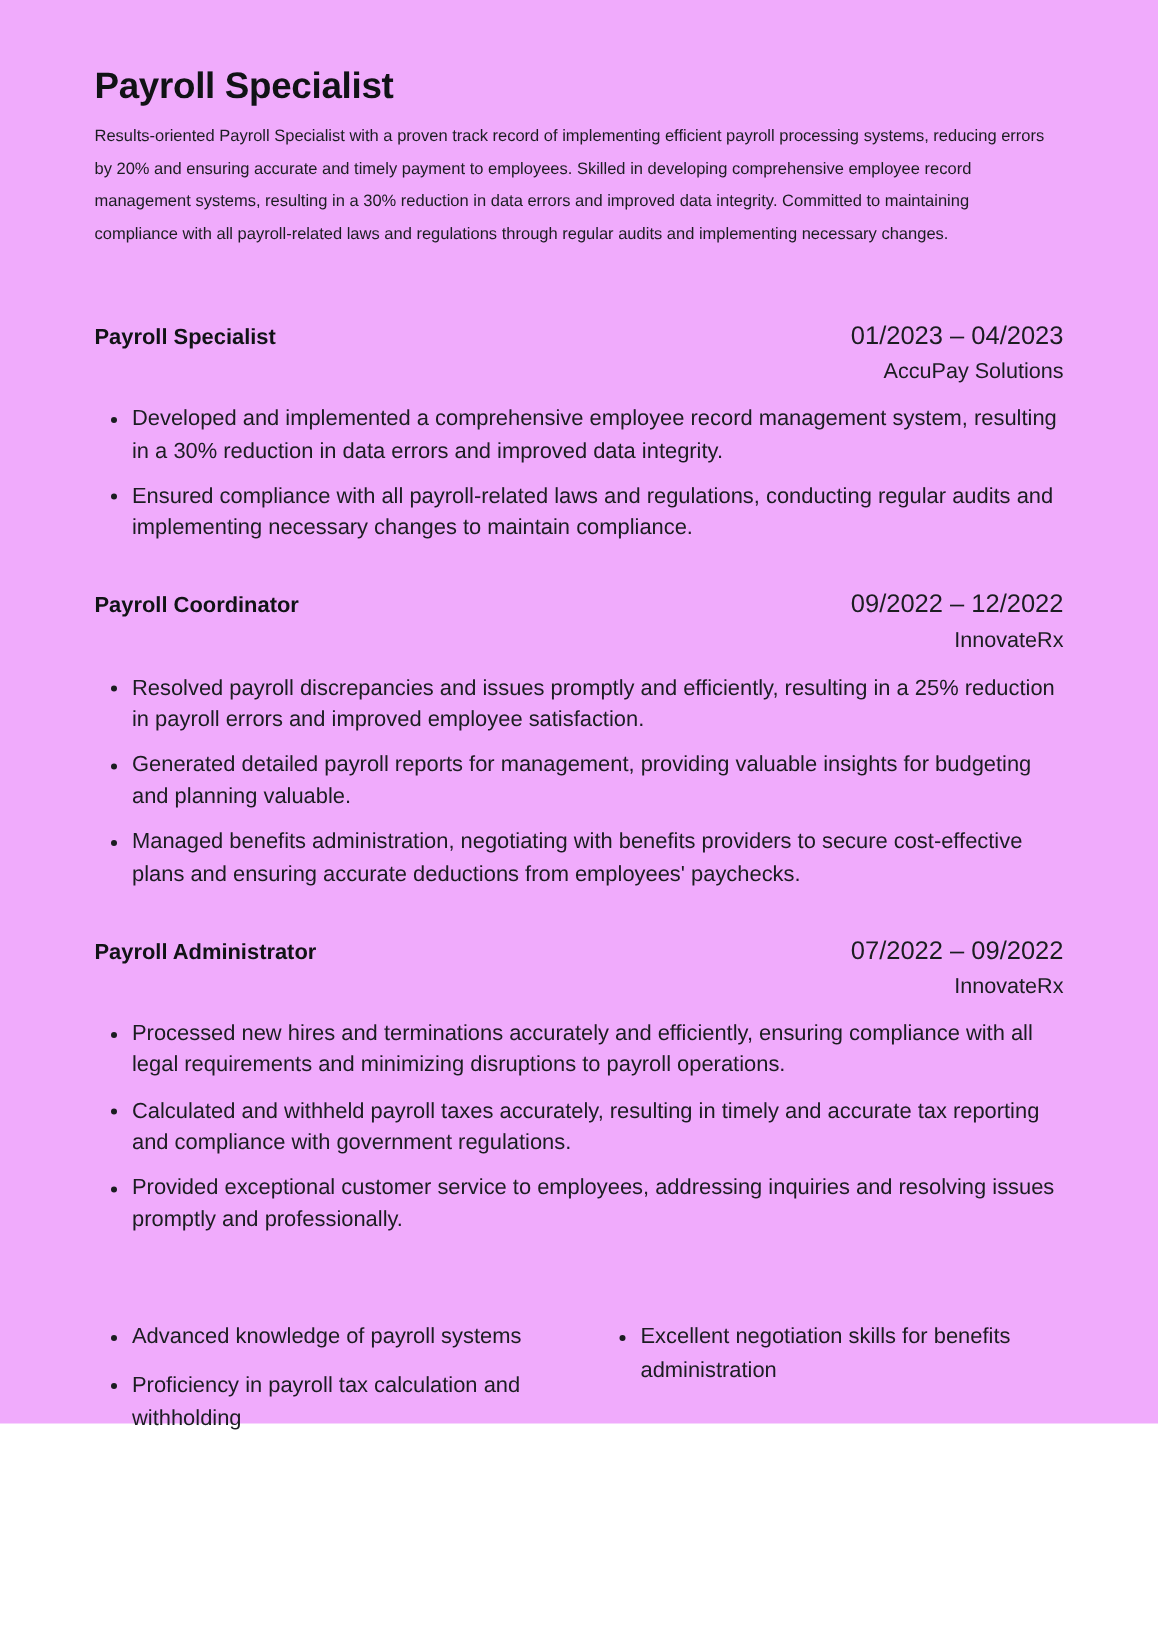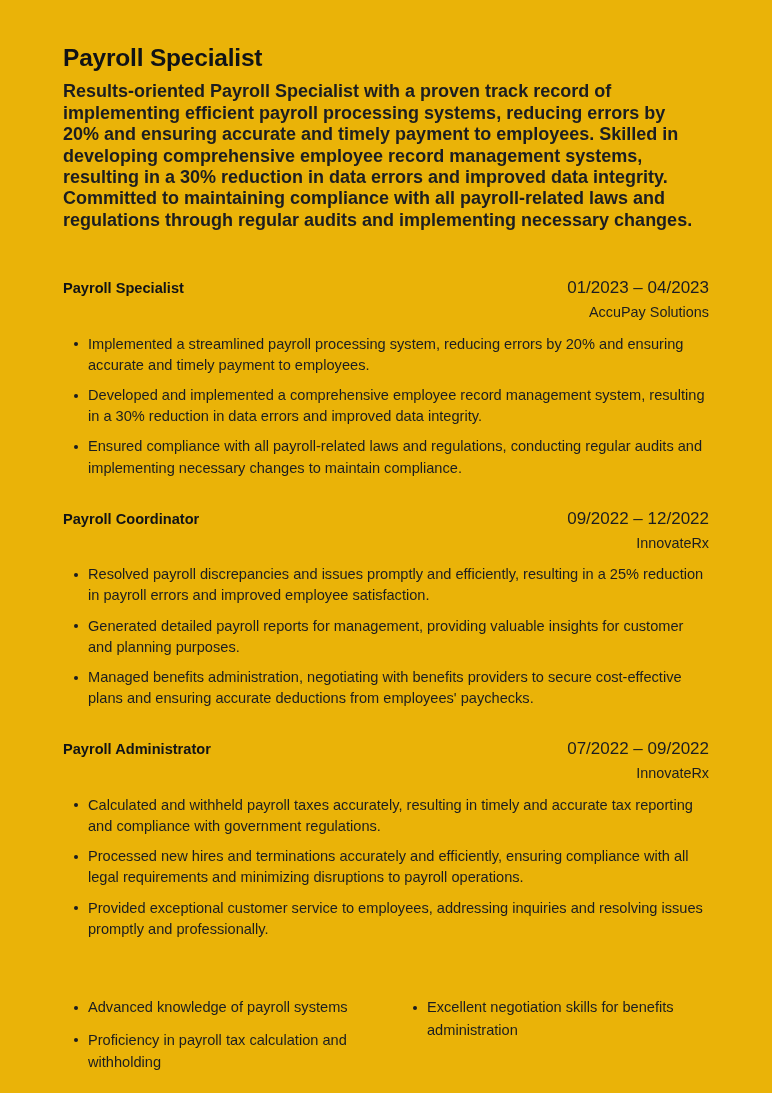--- a/index.html
+++ b/index.html
@@ -12,43 +12,42 @@
     height: 1095px;
     overflow: hidden;
     font-family: "Liberation Sans", sans-serif;
     color: #14161a;
     -webkit-font-smoothing: antialiased;
   }
 
   .page {
     position: relative;
     width: 772px;
-    height: 1093px;
+    height: 949px;
     box-sizing: border-box;
     padding: 44px 63px 0 63px;
-    background: #eab308;
+    background: #f0abfc;
   }
 
   
   .doc-title {
     font-size: 24.5px;
     font-weight: bold;
     letter-spacing: -0.2px;
     line-height: 1.16;
     margin: 0 0 9px 0;
     color: #111316;
   }
 
   .summary {
-    font-size: 18px;
+    font-size: 11px;
     line-height: 21.4px;
     color: #1b1d21;
     margin: 0;
     max-width: 640px;
-    font-weight: bold;
   }
 
   
   .section-heading {
     font-size: 11.4px;
     letter-spacing: 0.5px;
     font-weight: normal;
     color: #20232a;
     margin: 0;
     text-transform: uppercase;
@@ -161,48 +160,47 @@
 
   <div class="section-work">
 
     <div class="job">
       <div class="job-head">
         <span class="job-title">Payroll Specialist</span>
         <span class="job-dates">01/2023 – 04/2023</span>
       </div>
       <div class="job-company">AccuPay Solutions</div>
       <ul class="bullets">
-        <li>Implemented a streamlined payroll processing system, reducing errors by 20% and ensuring accurate and timely payment to employees.</li>
         <li>Developed and implemented a comprehensive employee record management system, resulting in a 30% reduction in data errors and improved data integrity.</li>
         <li>Ensured compliance with all payroll-related laws and regulations, conducting regular audits and implementing necessary changes to maintain compliance.</li>
       </ul>
     </div>
 
     <div class="job">
       <div class="job-head">
         <span class="job-title">Payroll Coordinator</span>
         <span class="job-dates">09/2022 – 12/2022</span>
       </div>
       <div class="job-company">InnovateRx</div>
       <ul class="bullets">
         <li>Resolved payroll discrepancies and issues promptly and efficiently, resulting in a 25% reduction in payroll errors and improved employee satisfaction.</li>
-        <li>Generated detailed payroll reports for management, providing valuable insights for customer and planning purposes.</li>
+        <li>Generated detailed payroll reports for management, providing valuable insights for budgeting and planning valuable.</li>
         <li>Managed benefits administration, negotiating with benefits providers to secure cost-effective plans and ensuring accurate deductions from employees' paychecks.</li>
       </ul>
     </div>
 
     <div class="job">
       <div class="job-head">
         <span class="job-title">Payroll Administrator</span>
         <span class="job-dates">07/2022 – 09/2022</span>
       </div>
       <div class="job-company">InnovateRx</div>
       <ul class="bullets">
+        <li>Processed new hires and terminations accurately and efficiently, ensuring compliance with all legal requirements and minimizing disruptions to payroll operations.</li>
         <li>Calculated and withheld payroll taxes accurately, resulting in timely and accurate tax reporting and compliance with government regulations.</li>
-        <li>Processed new hires and terminations accurately and efficiently, ensuring compliance with all legal requirements and minimizing disruptions to payroll operations.</li>
         <li>Provided exceptional customer service to employees, addressing inquiries and resolving issues promptly and professionally.</li>
       </ul>
     </div>
   </div>
 
   <div class="section-skills">
 
     <div class="skills-columns">
       <div class="skills-col left">
         <ul class="skills">

